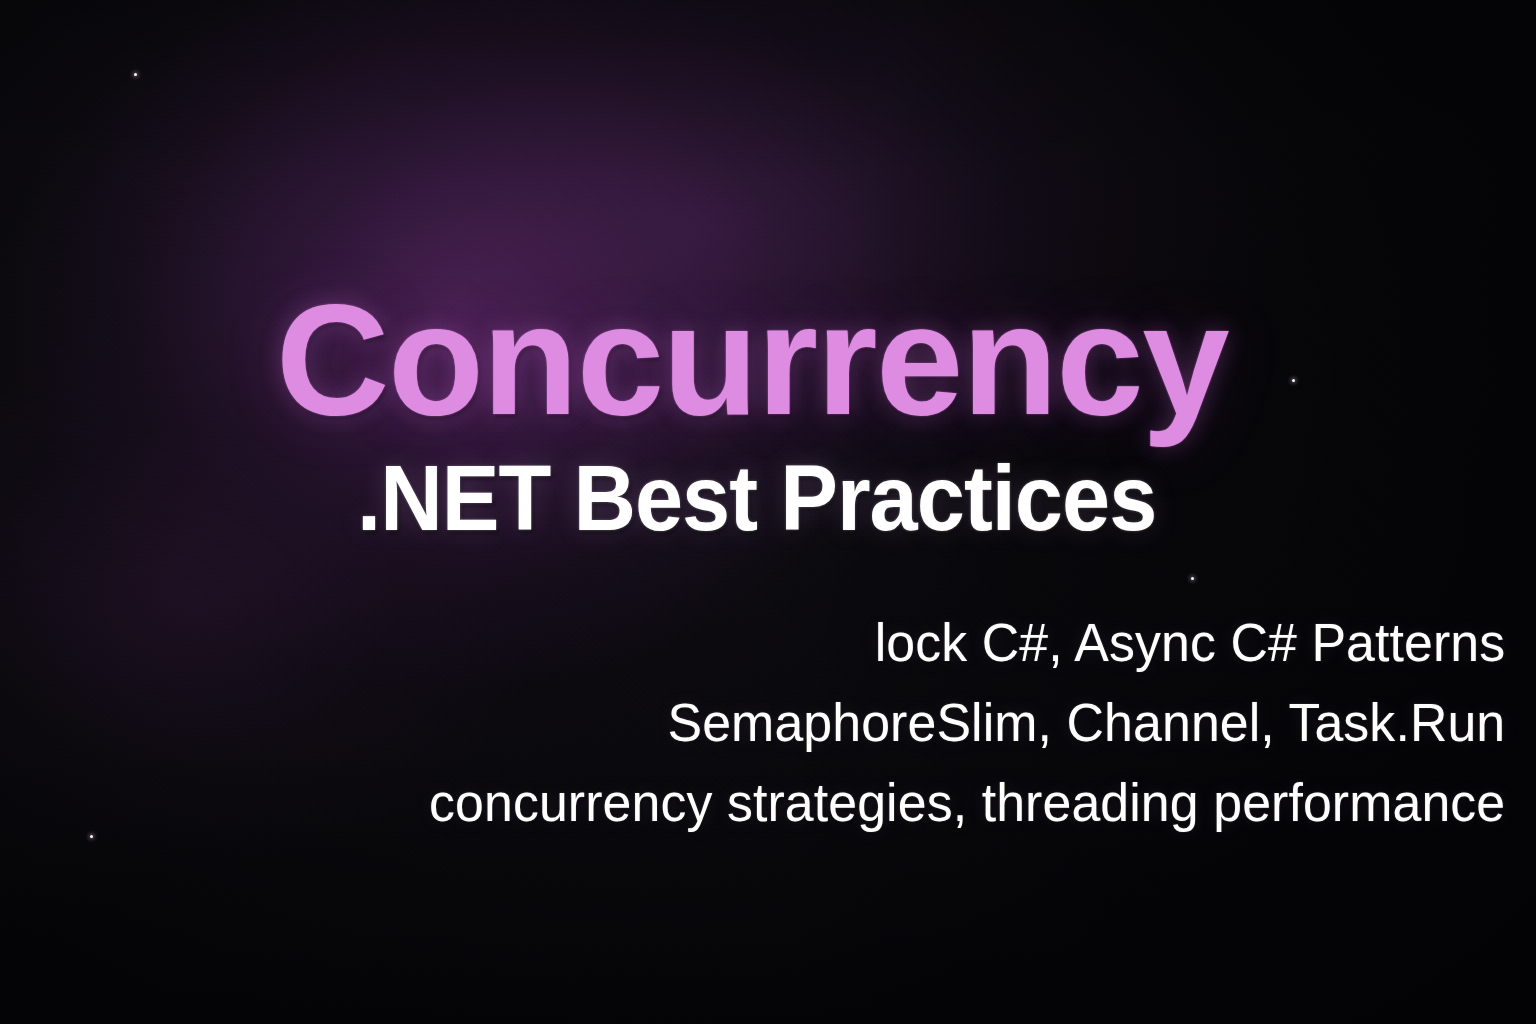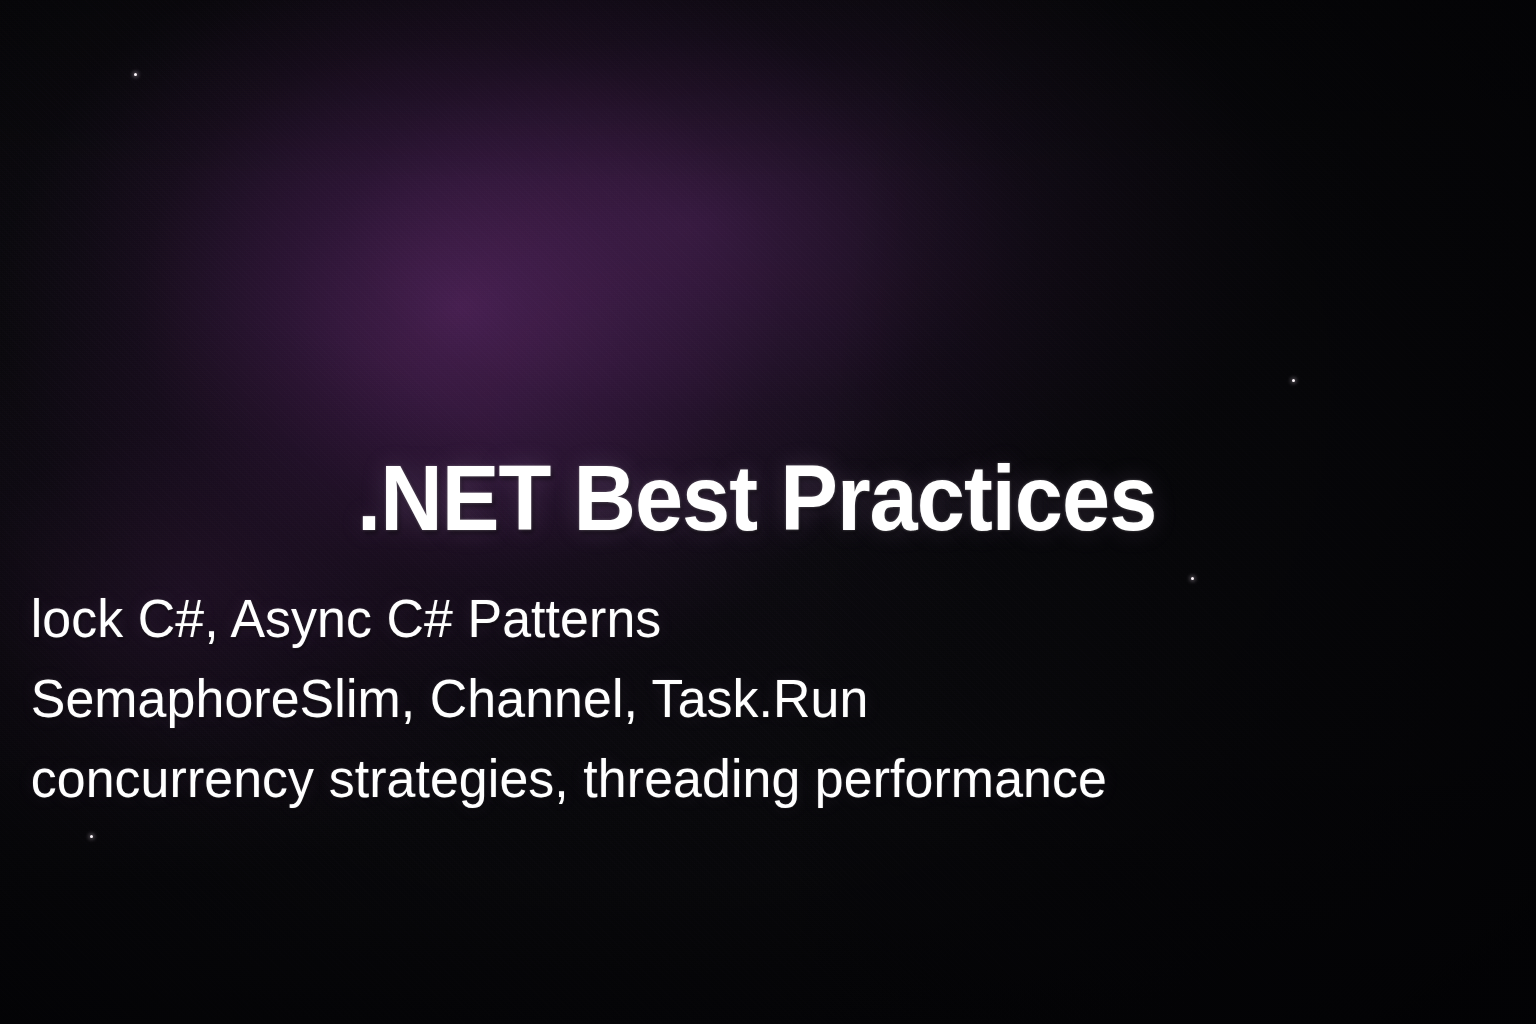--- a/index.html
+++ b/index.html
@@ -150,22 +150,22 @@
       0 0 3px rgba(255,255,255,0.30),
       0 0 26px rgba(200, 160, 220, 0.18),
       2px 3px 5px rgba(0,0,0,0.60);
     padding-right: 24px;
   }
 
   .body-lines {
     position: absolute;
     left: 0;
     right: 0;
-    top: 578px;
-    text-align: left;
+    top: 602px;
+    text-align: right;
   }
 
   .body-line {
     font-size: 54px;
     font-weight: 400;
     line-height: 80px;
     letter-spacing: 0.1px;
     transform: scaleX(0.96);
     color: #ffffff;
     text-shadow:
@@ -189,20 +189,21 @@
 
   <div class="bg-layer" id="speck-layer">
       <div class="speck" style="left: 134px; top: 73px;"></div>
       <div class="speck" style="left: 1292px; top: 379px;"></div>
       <div class="speck" style="left: 1191px; top: 577px;"></div>
       <div class="speck" style="left: 90px; top: 835px;"></div>
     </div>
 
   <div class="content">
 
+    <h1 class="title" style="color: rgb(222, 139, 226);">Concurrency</h1>
 
     <h2 class="subtitle" style="color: rgb(255, 255, 255);">.NET Best Practices</h2>
 
     <div class="body-lines">
       <div class="body-line" style="color: rgb(255, 255, 255);">lock C#, Async C# Patterns</div>
       <div class="body-line" style="color: rgb(255, 255, 255);">SemaphoreSlim, Channel, Task.Run</div>
       <div class="body-line" style="color: rgb(255, 255, 255);">concurrency strategies, threading performance</div>
     </div>
 
   </div>

